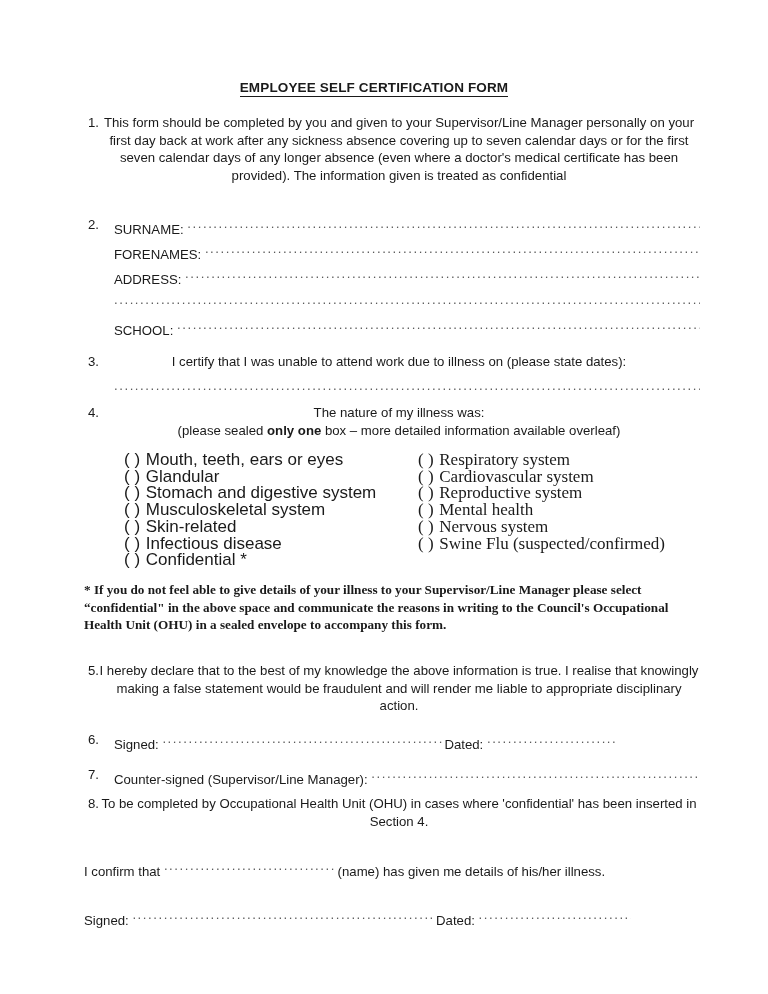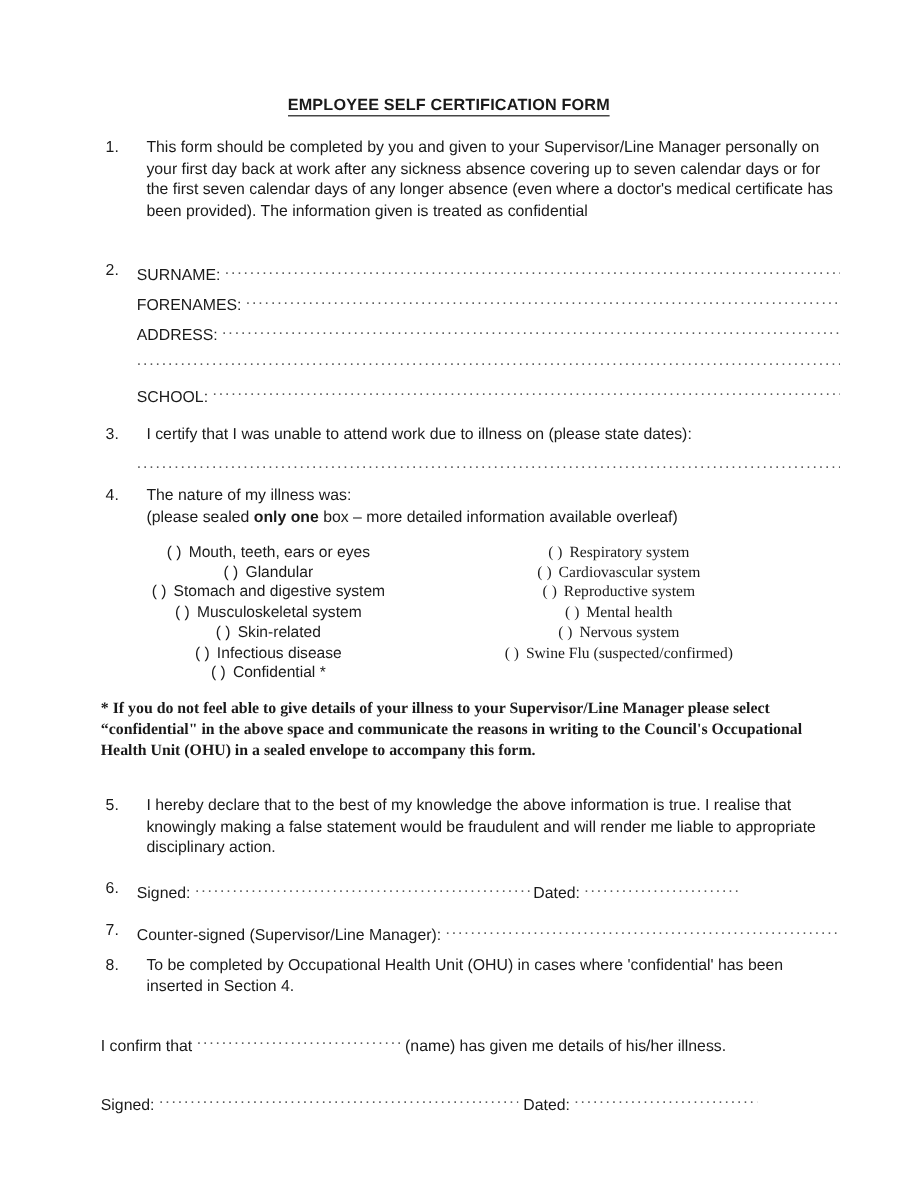--- a/index.html
+++ b/index.html
@@ -48,23 +48,24 @@
   .num-item .marker {
     position: absolute;
     left: 0;
     top: 0;
     width: 24px;
     font-size: 13.2px;
     line-height: 17.6px;
     text-align: left;
   }
   .num-item .body {
-    margin-left: 34px;
-    font-size: 13.2px;
-    line-height: 17.6px;
+    margin-left: 10px;
+    font-size: 13.2px;
+    line-height: 17.6px;
+    text-align: center;
   }
   .num-item .body p { margin: 0; }
 
   
   .dots {
     display: inline-block;
     vertical-align: baseline;
     overflow: hidden;
     white-space: nowrap;
     letter-spacing: 1.55px;
@@ -81,23 +82,22 @@
     font-size: 13.2px;
     line-height: 17.6px;
     white-space: nowrap;
     overflow: hidden;
   }
   .field-row .label { }
 
   
   .cb-col {
     position: absolute;
-    font-size: 13px;
+    font-size: 17px;
     line-height: 16.7px;
-    text-align: center;
   }
   .cb-col .cb-row {
     white-space: nowrap;
   }
   .cb-box {
     display: inline-block;
     width: 17px;
     letter-spacing: 0px;
   }
 

